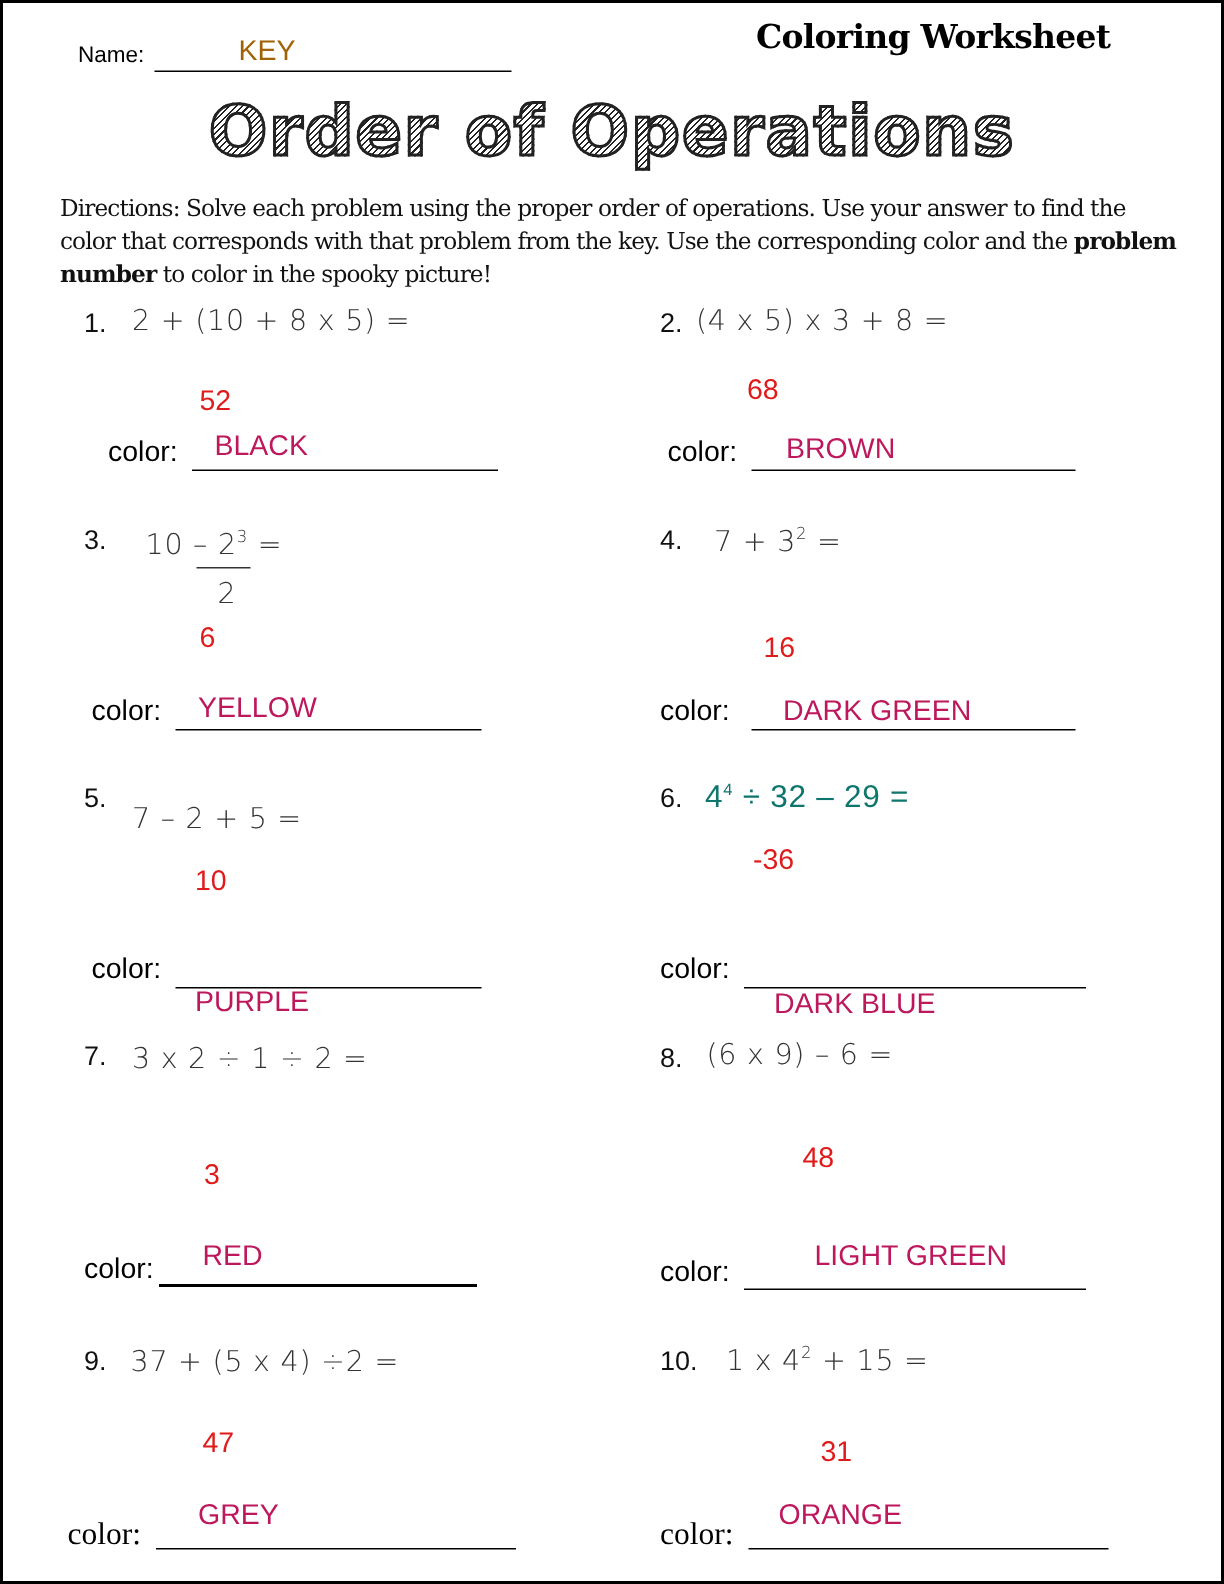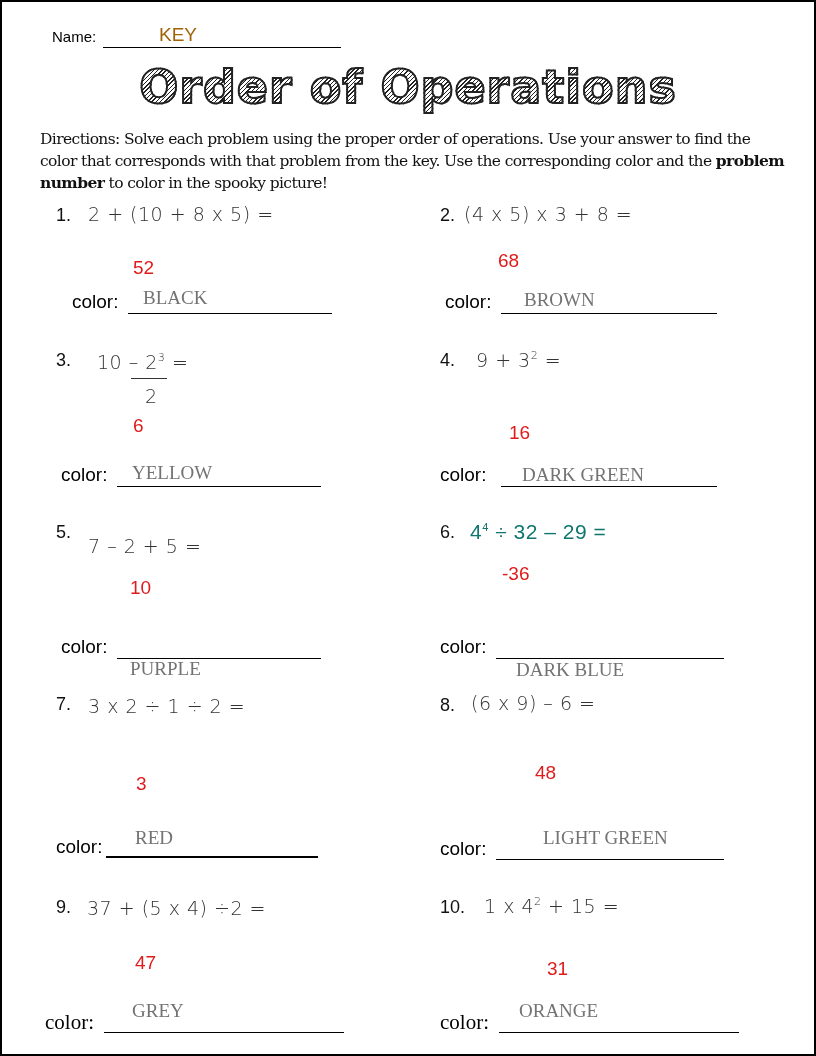--- a/index.html
+++ b/index.html
@@ -32,31 +32,32 @@
   }
   .directions b { font-weight: bold; }
   .pnum { font-family: "Liberation Sans", sans-serif; font-size: 18px; color: #111; }
   .expr { font-family: "DejaVu Sans", sans-serif; font-weight: 200; font-size: 19px; color: #333; letter-spacing: 0.5px; }
   .expr sup { font-size: 11px; vertical-align: 8px; }
   .answer { font-size: 19px; color: #e01b1b; }
   .color-label { font-size: 19px; }
   .color-label.serif { font-family: "Liberation Serif", serif; font-size: 21px; }
   .color-line { border-bottom: 1px solid #000; }
   .color-line.thick { border-bottom: 2px solid #000; }
-  .color-ans { font-size: 19px; color: #737373; font-family: Liberation Serif, serif; }
+  .color-ans { font-size: 19px; color: #be185d; }
   .frac-line { border-bottom: 1px solid #333; width: 36px; }
 </style>
 </head>
 <body>
 
 <div class="page">
 
   <span class="abs name-label">Name:</span>
   <div class="abs name-line"></div>
   <span class="abs key-text">KEY</span>
+  <span class="abs worksheet-title">Coloring Worksheet</span>
   <div class="abs main-title">Order of Operations</div>
 
   <div class="abs directions"><span>Directions: Solve each problem using the proper order of operations. Use your answer to find the color that corresponds with that problem from the key. Use the corresponding color and the </span><b>problem number</b><span> to color in the spooky picture!</span></div>
 
   <div>
     <span class="abs pnum" style="left:54px;top:203px;">1.</span>
     <span class="abs expr" style="left:86px;top:201px;">2 + (10 + 8 x 5) =</span>
     <span class="abs answer" style="left:131px;top:255px;">52</span>
     <span class="abs color-label" style="left:70px;top:289px;">color:</span>
     <div class="abs color-line" style="left:126px;top:311px;width:204px;"></div>
@@ -78,21 +79,21 @@
     <div class="abs frac-line" style="left:129px;top:376px;"></div>
     <span class="abs expr" style="left:143px;top:383px;">2</span>
     <span class="abs answer" style="left:131px;top:413px;">6</span>
     <span class="abs color-label" style="left:59px;top:462px;">color:</span>
     <div class="abs color-line" style="left:115px;top:484px;width:204px;"></div>
     <span class="abs color-ans" style="left:130px;top:460px;">YELLOW</span>
   </div>
 
   <div>
     <span class="abs pnum" style="left:438px;top:348px;">4.</span>
-    <span class="abs expr" style="left:474px;top:347px;"><span>9 + 3</span><sup>2</sup><span> =</span></span>
+    <span class="abs expr" style="left:474px;top:347px;"><span>7 + 3</span><sup>2</sup><span> =</span></span>
     <span class="abs answer" style="left:507px;top:420px;">16</span>
     <span class="abs color-label" style="left:438px;top:462px;">color:</span>
     <div class="abs color-line" style="left:499px;top:484px;width:216px;"></div>
     <span class="abs color-ans" style="left:520px;top:462px;">DARK GREEN</span>
   </div>
 
   <div>
     <span class="abs pnum" style="left:54px;top:520px;">5.</span>
     <span class="abs expr" style="left:86px;top:520px;margin-top:13px;">7 – 2 + 5 =</span>
     <span class="abs answer" style="left:128px;top:575px;">10</span>

